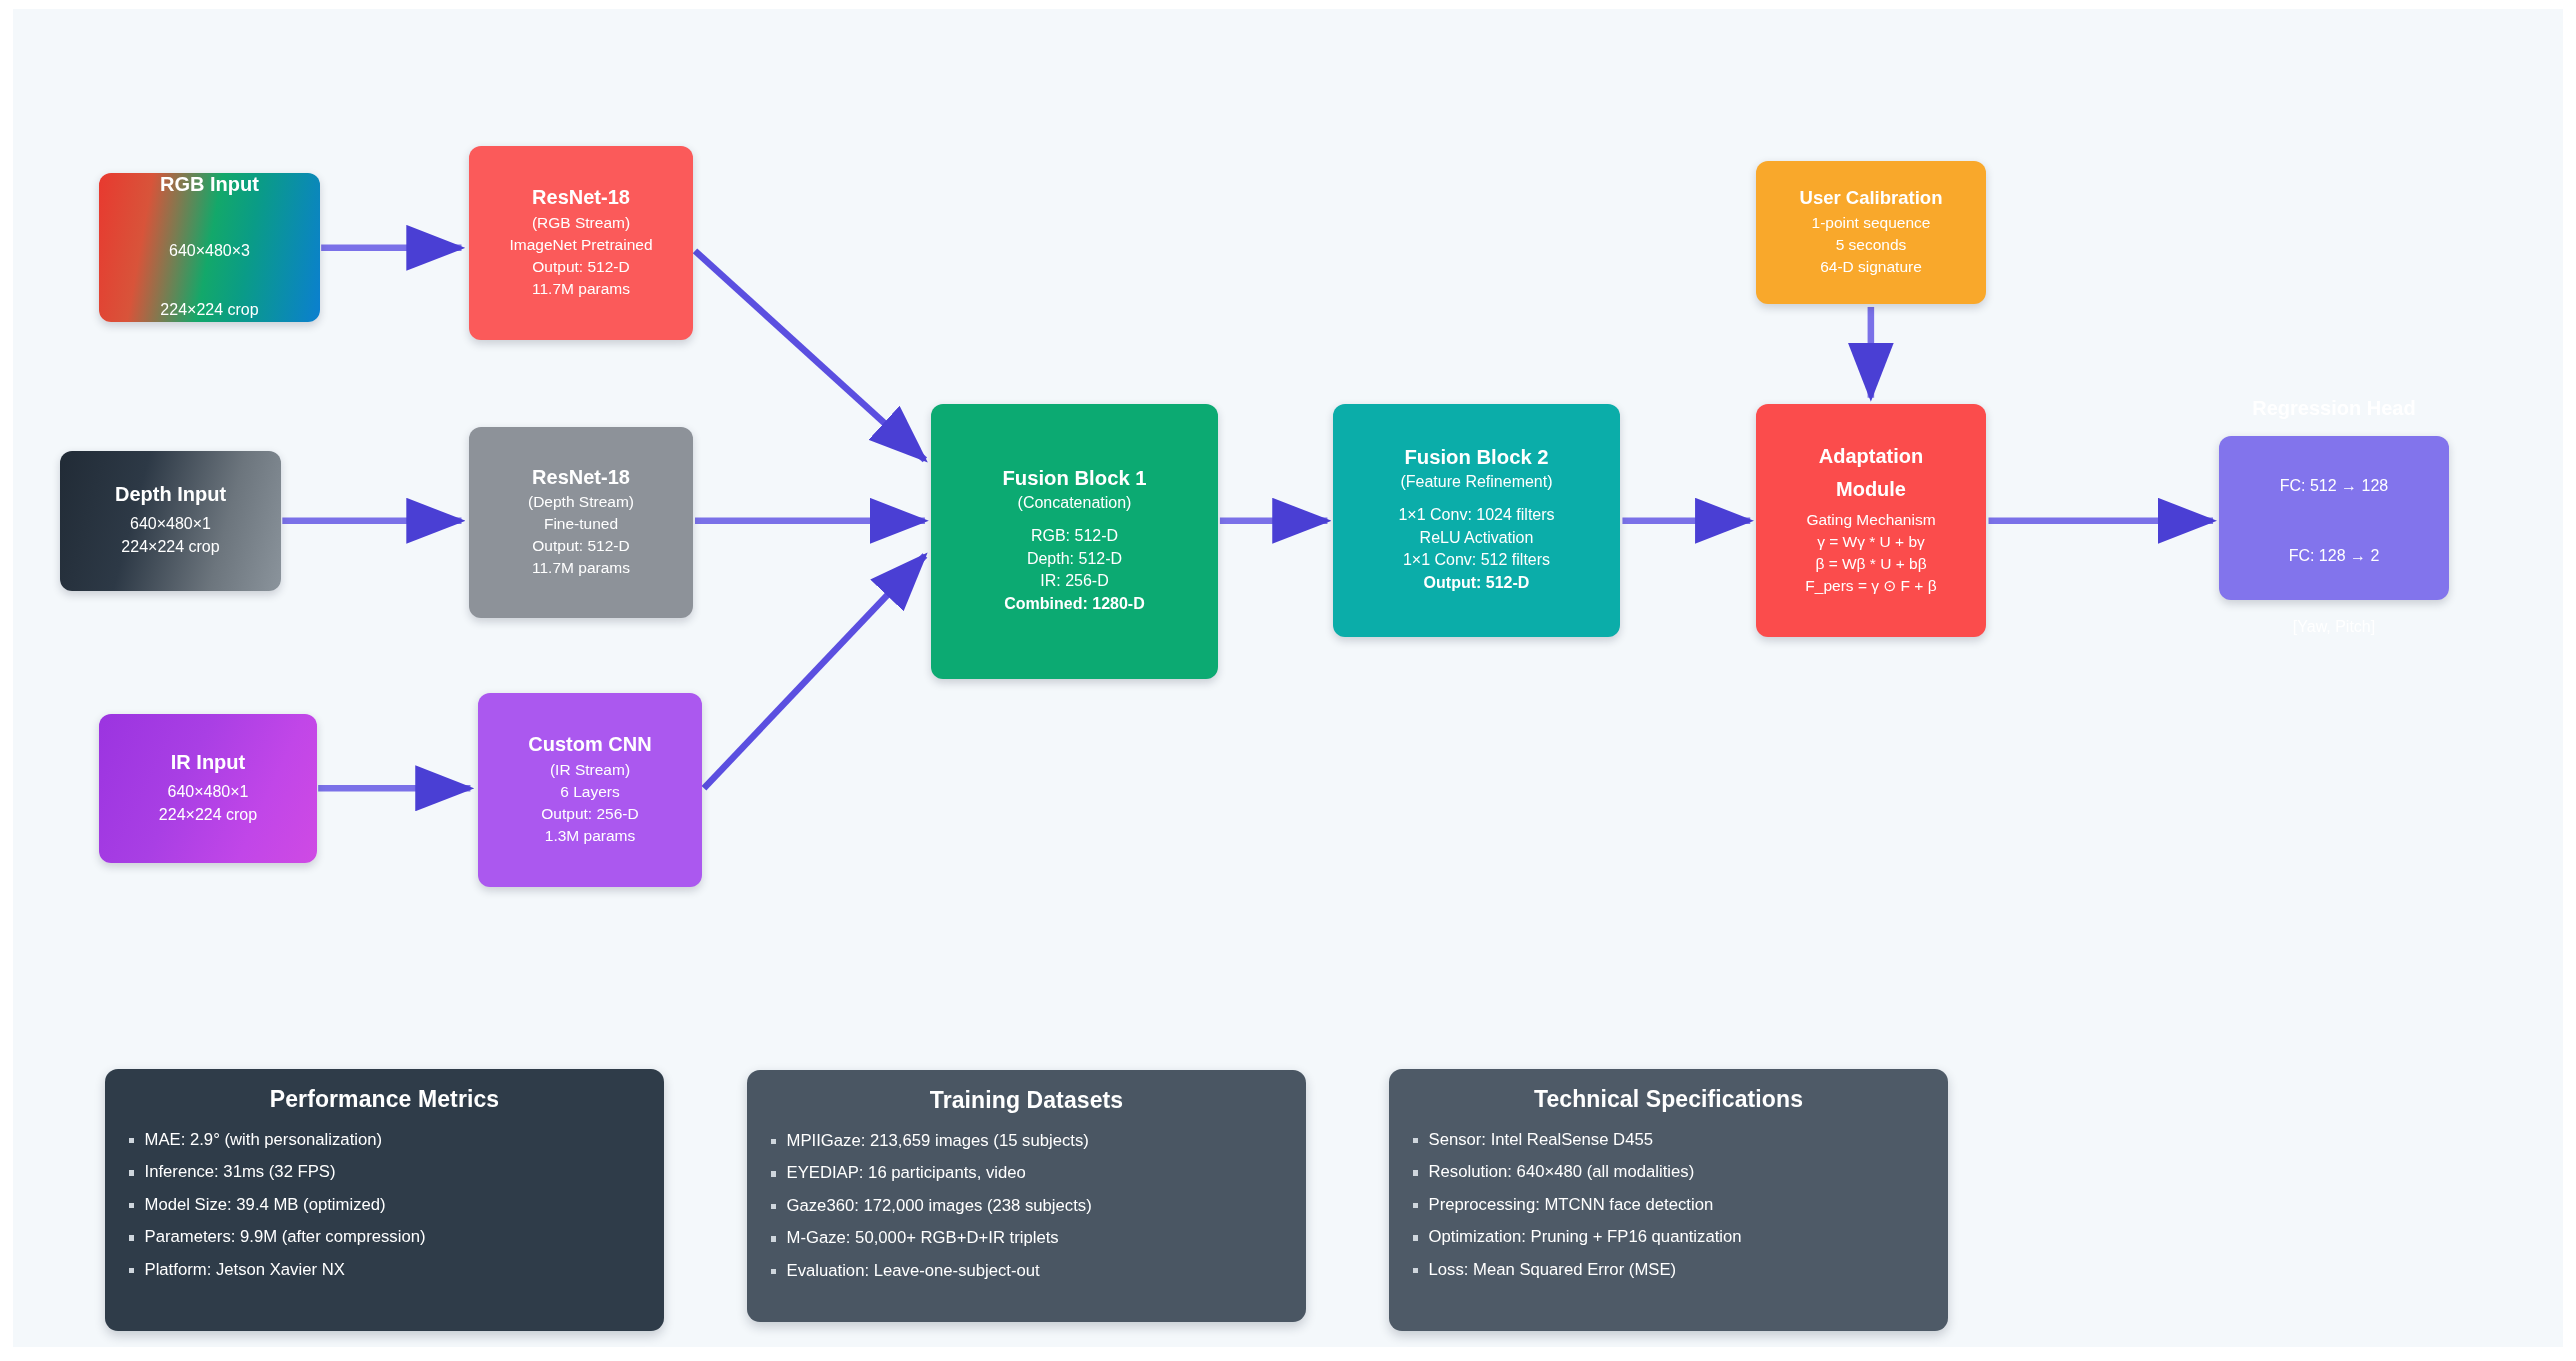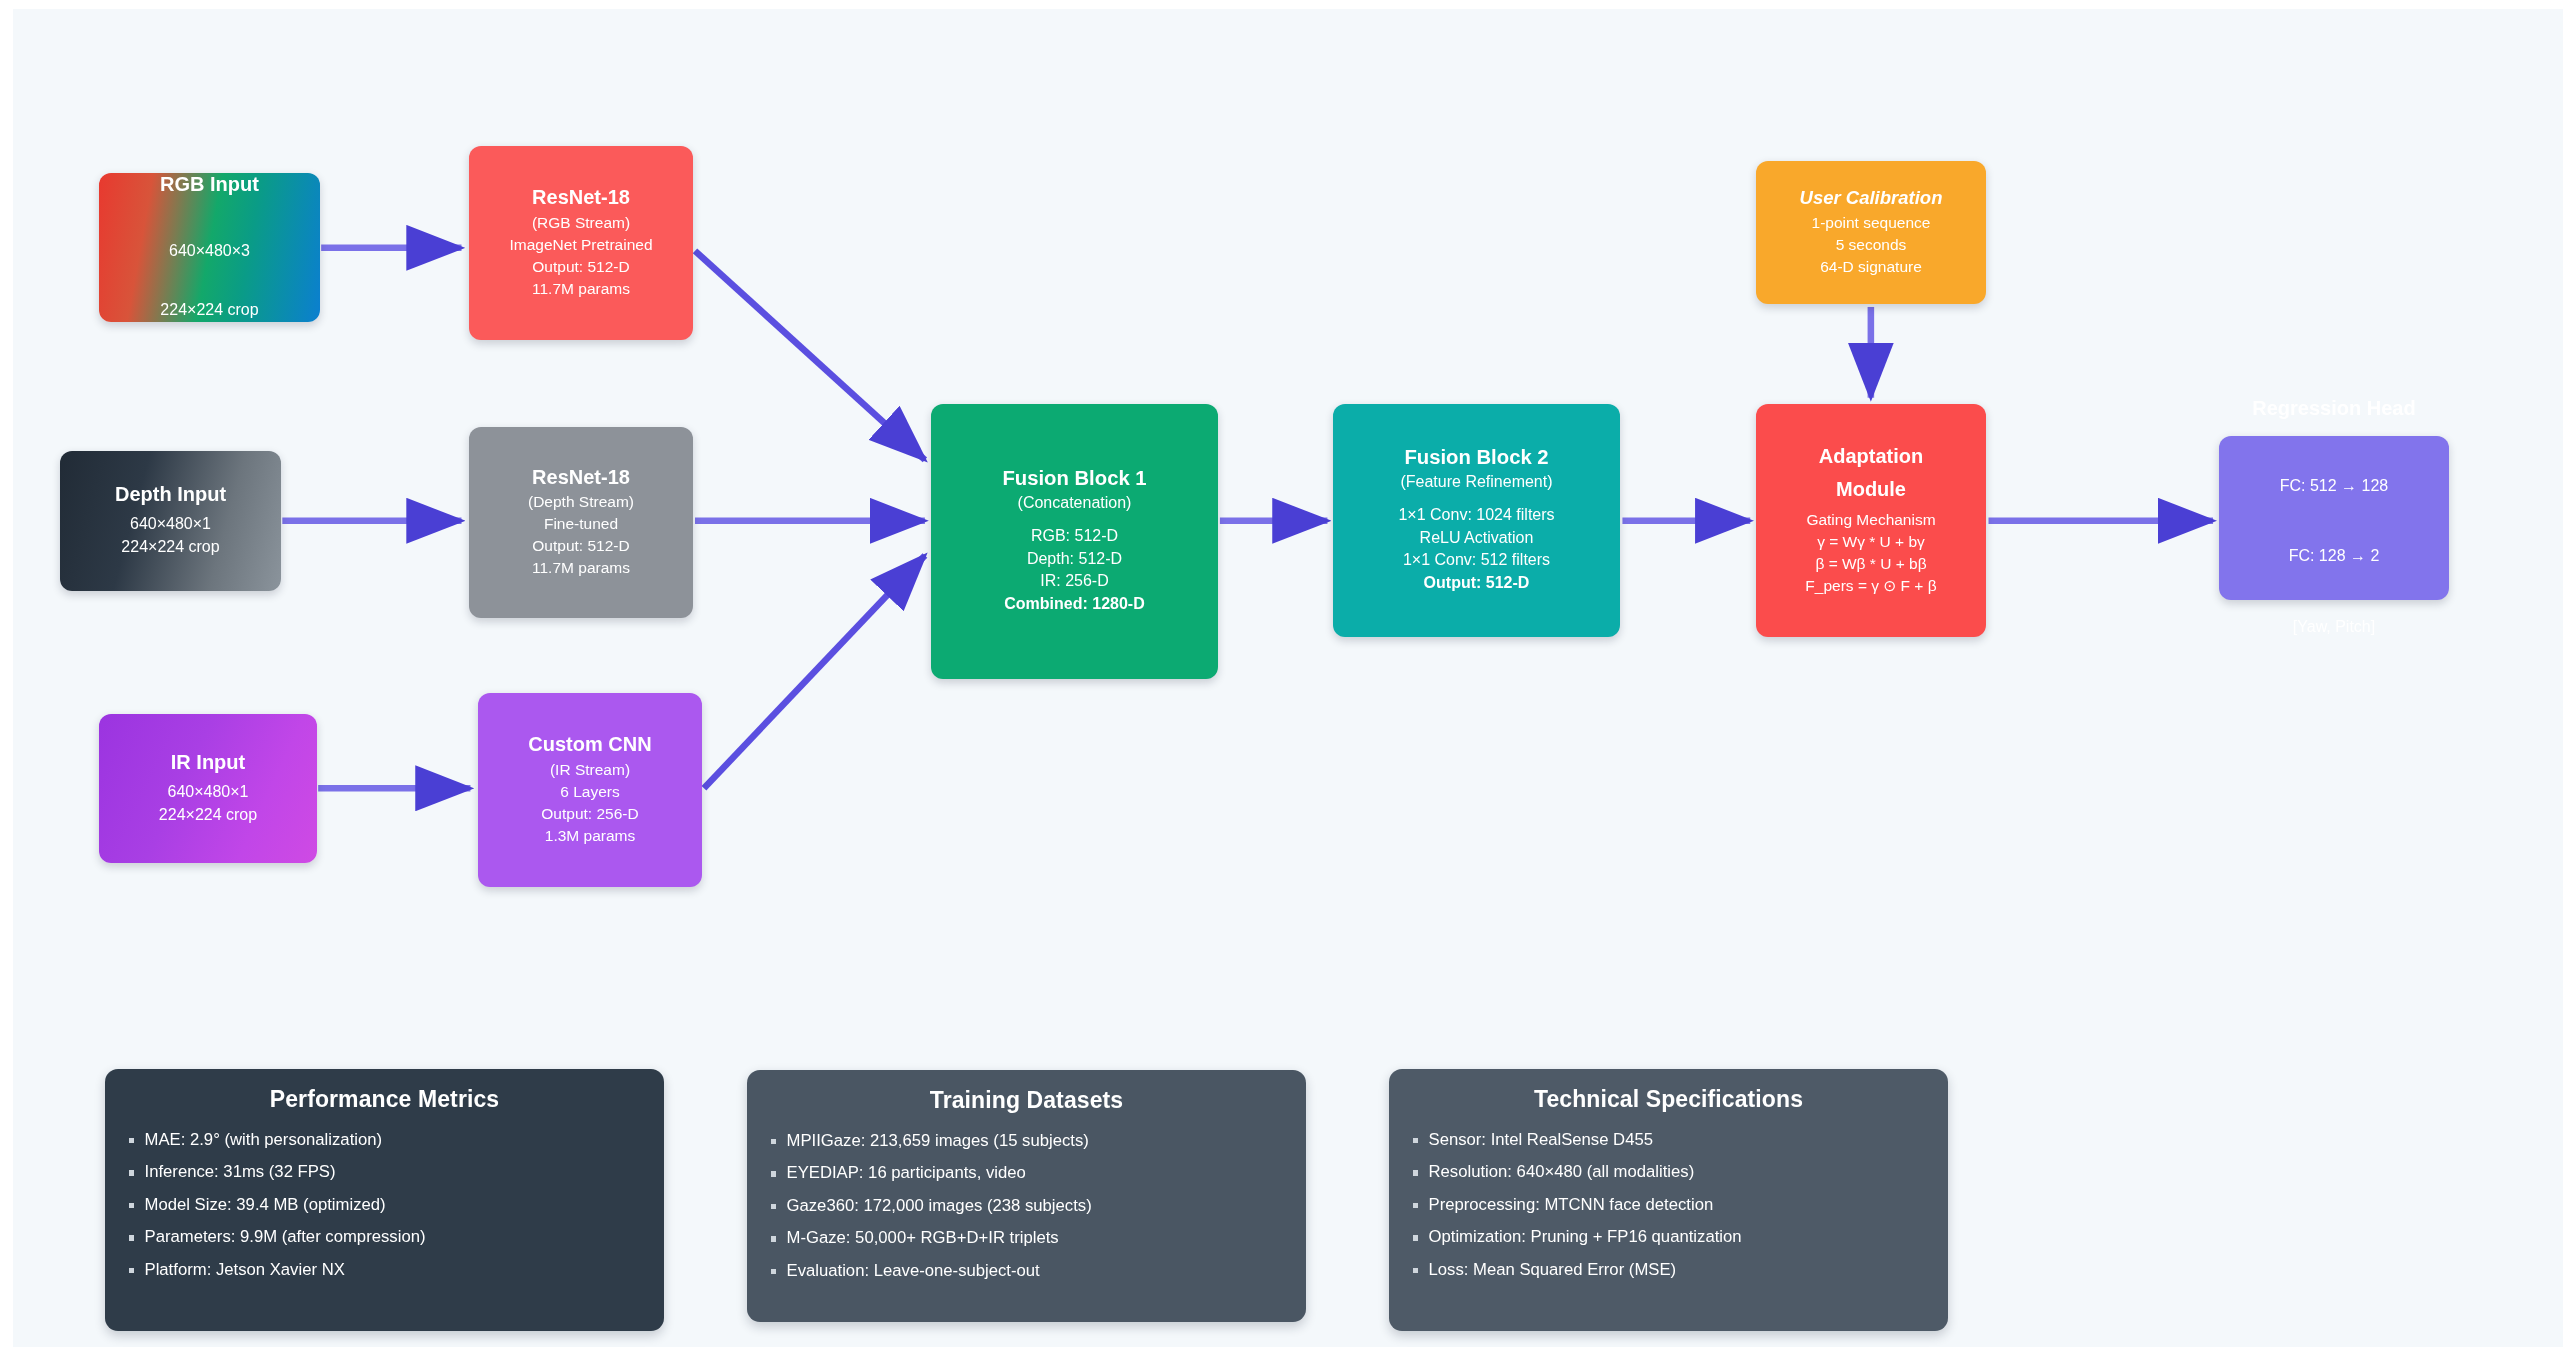--- a/index.html
+++ b/index.html
@@ -38,21 +38,21 @@
   .fuse1 .sub{font-size:16px;}
   .fuse1 .gap{height:9.6px;}
 
   .fuse2{left:1333px;top:404px;width:287px;height:233px;background:#0bada9;}
   .fuse2 .ttl{font-size:20.3px;margin-bottom:1.2px;}
   .fuse2 .sub{font-size:16px;}
   .fuse2 .gap{height:9.6px;}
 
   
   .calib{left:1756px;top:161px;width:230px;height:143px;background:#f9a82b;}
-  .calib .ttl{font-size:18.5px;margin-bottom:3.6px;font-style:italic;}
+  .calib .ttl{font-size:18.5px;margin-bottom:3.6px;}
   .calib .sub{font-size:15.5px;}
 
   
   .adapt{left:1756px;top:404px;width:230px;height:233px;background:#fb4c4c;}
   .adapt .ttl{font-size:20px;line-height:1.2;margin-bottom:8.4px;}
   .adapt .sub{font-size:15.5px;}
 
   
   .reghead{left:2219px;top:436px;width:230px;height:164px;background:#8274ec;gap:48px;}
   .reghead .ttl{font-size:20px;margin-bottom:6px;}

